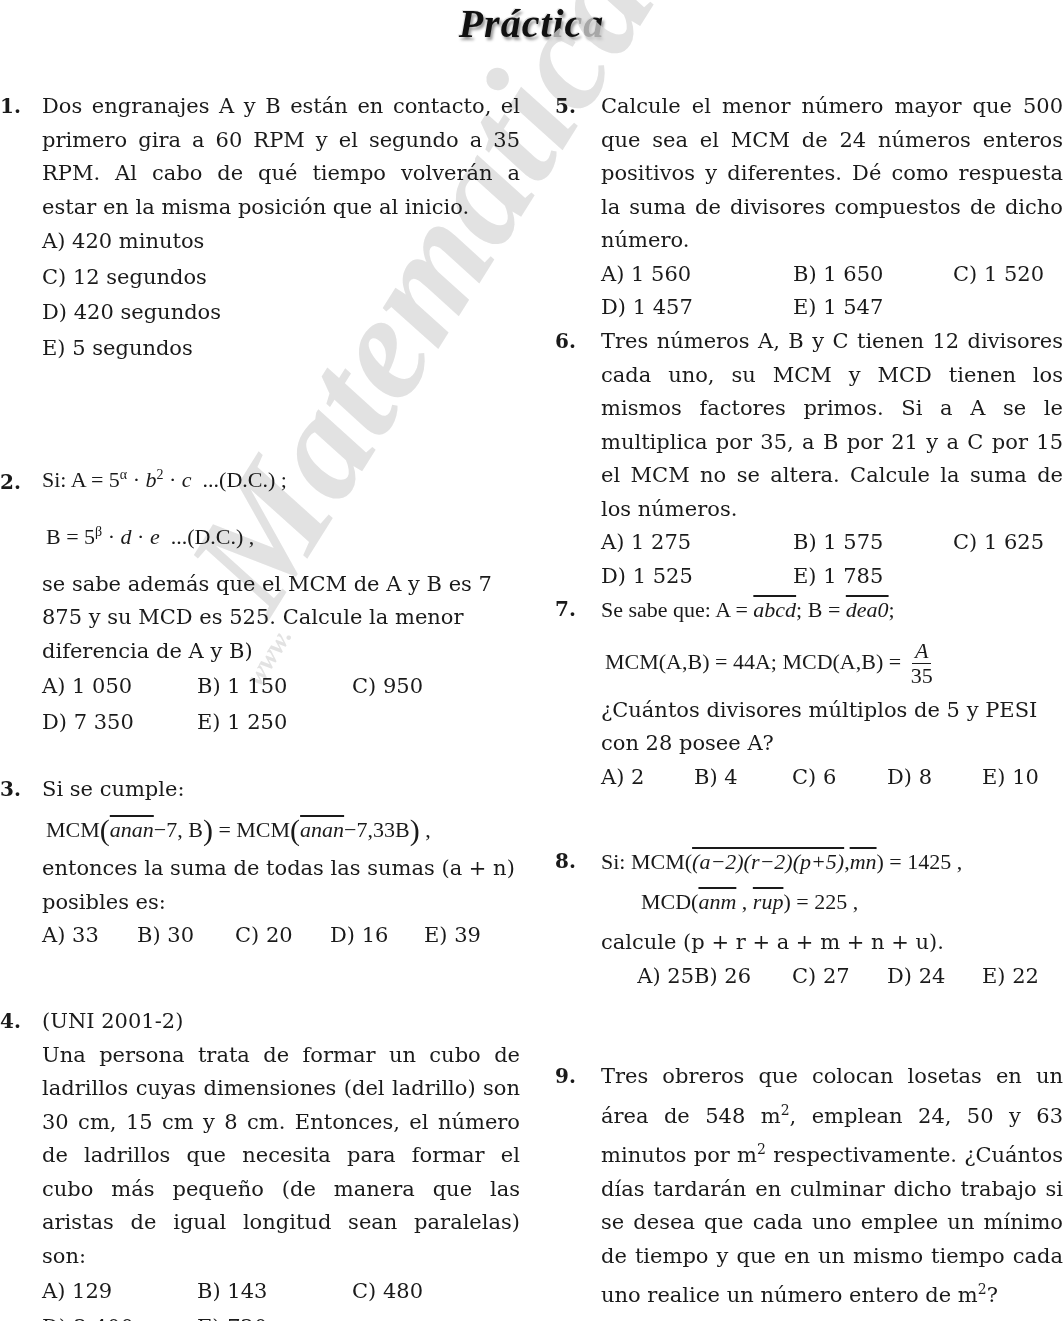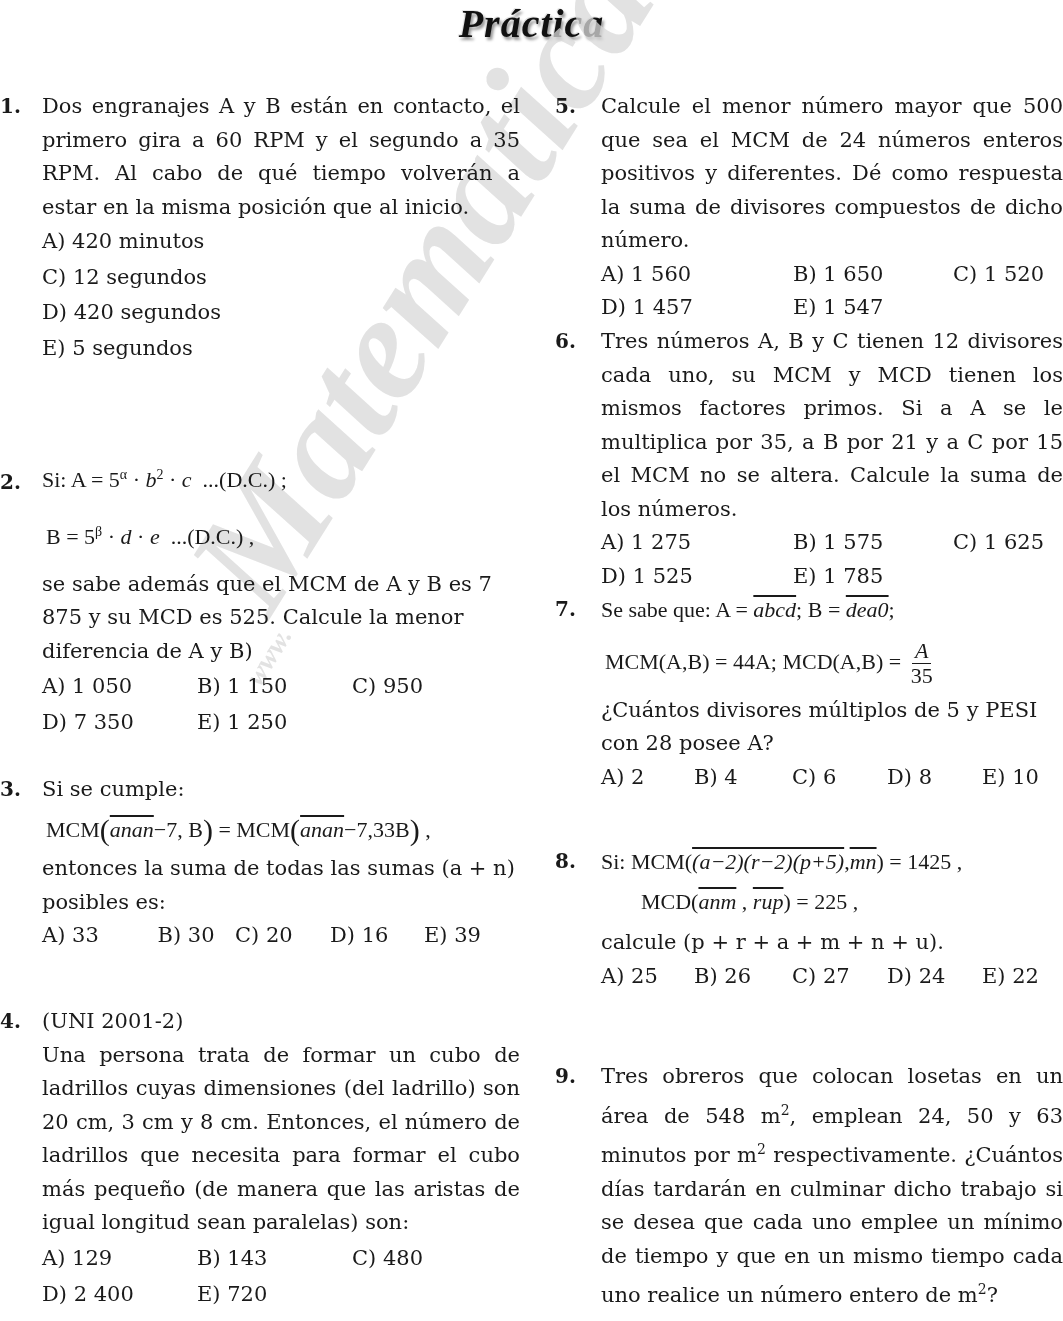--- a/index.html
+++ b/index.html
@@ -88,31 +88,31 @@
 
   <div class="q" style="height:232px;">
     <span class="num">3.</span>
     <p>Si se cumple:</p>
     <div class="math formula-line">
       <span>MCM</span><span class="big-paren">(</span><i class="ov">anan</i><span>−7, B</span><span class="big-paren">)</span><span> = </span><span>MCM</span><span class="big-paren">(</span><i class="ov">anan</i><span>−7,33B</span><span class="big-paren">)</span><span> ,</span>
     </div>
     <p>entonces la suma de todas las sumas (a + n) posibles es:</p>
     <div class="opts-row">
       <span style="width:95px;">A)  33</span>
-      <span style="width:98px;text-align:center;">B)  30</span>
+      <span style="width:98px;">B)  30</span>
       <span style="width:95px;">C)  20</span>
       <span style="width:94px;">D)  16</span>
       <span>E)  39</span>
     </div>
   </div>
 
   <div class="q">
     <span class="num">4.</span>
     <p>(UNI 2001-2)</p>
-    <p style="text-align:justify;">Una persona trata de formar un cubo de ladrillos cuyas dimensiones (del ladrillo) son 20 cm, 3 cm y 8 cm. Entonces, el número de ladrillos que necesita para formar el cubo más pequeño (de manera que las aristas de igual longitud sean paralelas) son:</p>
+    <p style="text-align:justify;">Una persona trata de formar un cubo de ladrillos cuyas dimensiones (del ladrillo) son 30 cm, 15 cm y 8 cm. Entonces, el número de ladrillos que necesita para formar el cubo más pequeño (de manera que las aristas de igual longitud sean paralelas) son:</p>
     <div class="opts-grid" style="line-height:36px;">
       <div>A)  129</div>
       <div>B)  143</div>
       <div>C)  480</div>
       <div>D)  2 400</div>
       <div>E)  720</div>
     </div>
   </div>
 </div>
 
@@ -166,21 +166,21 @@
   <div class="q" style="height:215px;">
     <span class="num">8.</span>
     <div class="math">
       <span>Si:  MCM(</span><i class="ov">(a−2)(r−2)(p+5)</i><span>,</span><i class="ov">mn</i><span>) = 1425 ,</span>
     </div>
     <div class="math formula-line" style="padding-left:40px;margin-top:6px;">
       <span>MCD(</span><i class="ov">anm</i><span> , </span><i class="ov">rup</i><span>) = 225 ,</span>
     </div>
     <p style="margin-top:8px;">calcule (p + r + a + m + n + u).</p>
     <div class="opts-row">
-      <span style="width:93px;">A)  25</span>
+      <span style="width:93px;text-align:right;">A)  25</span>
       <span style="width:98px;">B)  26</span>
       <span style="width:95px;">C)  27</span>
       <span style="width:95px;">D)  24</span>
       <span>E)  22</span>
     </div>
   </div>
 
   <div class="q">
     <span class="num">9.</span>
     <p style="text-align:justify;">

